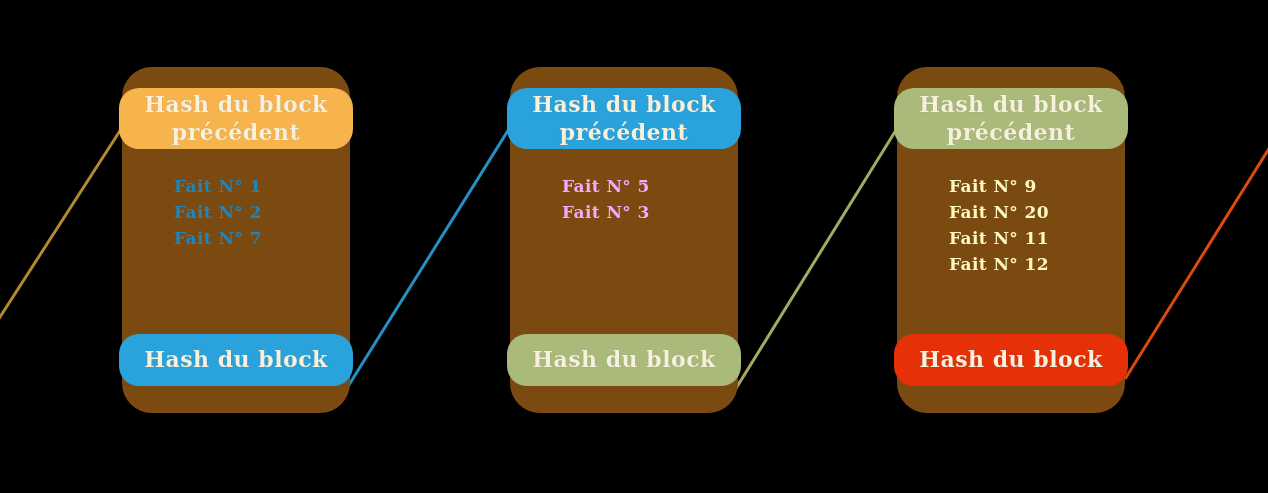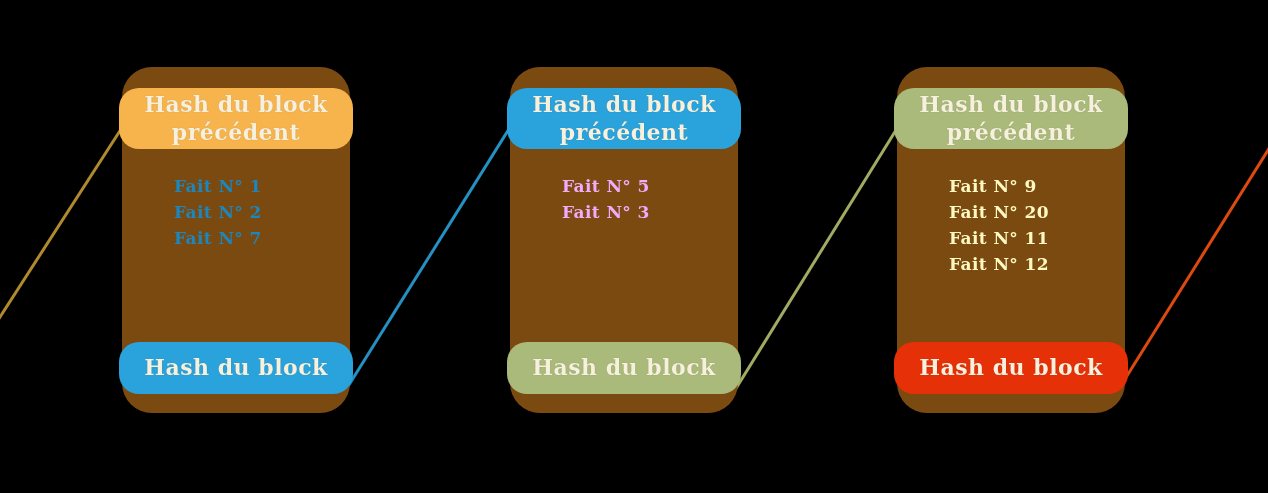--- a/index.html
+++ b/index.html
@@ -49,21 +49,20 @@
     padding: 2px 6px;
     box-sizing: border-box;
   }
   .band.header {
     top: 21px;
     height: 61px;
   }
   .band.footer {
     top: 267px;
     height: 52px;
-    margin-top: 8px;
   }
   .facts {
     position: absolute;
     top: 106px;
     left: 24px;
     right: 10px;
     font-size: 17px;
     font-weight: 600;
     letter-spacing: 0.4px;
   }

